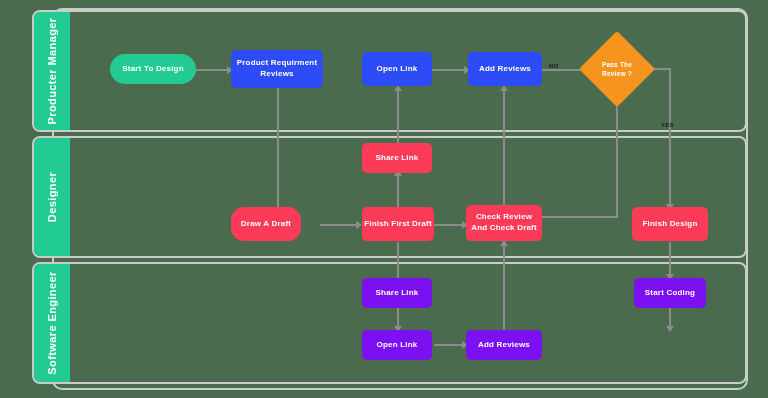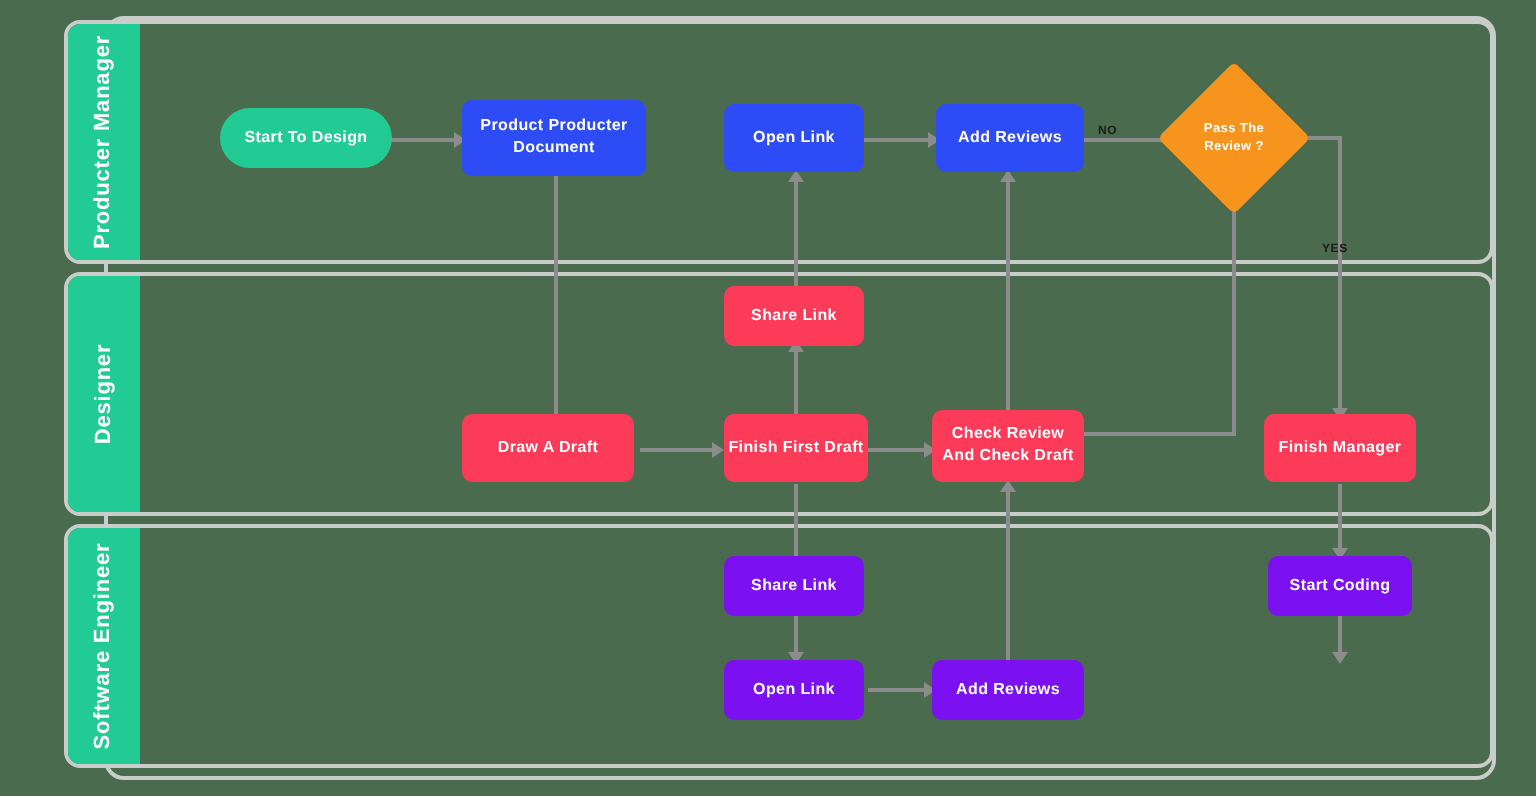--- a/index.html
+++ b/index.html
@@ -175,54 +175,54 @@
   <div class="arrow right" style="left:462px;top:341px;"></div>
 
   <div class="edge v" style="left:669px;top:308px;height:22px;"></div>
   <div class="arrow down" style="left:666px;top:326px;"></div>
 
   <div class="node pill green" style="left:110px;top:54px;width:86px;height:30px;">
     <span>Start To Design</span>
   </div>
 
   <div class="node blue" style="left:231px;top:50px;width:92px;height:38px;">
-    <span>Product Producter Document</span>
+    <span>Product Requirment Reviews</span>
   </div>
 
   <div class="node blue" style="left:362px;top:52px;width:70px;height:34px;">
     <span>Open Link</span>
   </div>
 
   <div class="node blue" style="left:468px;top:52px;width:74px;height:34px;">
     <span>Add Reviews</span>
   </div>
 
   <div class="node diamond" style="left:590px;top:42px;width:54px;height:54px;">
     <div class="diamond-shape"></div>
     <span class="diamond-label">Pass The Review ?</span>
   </div>
 
   <div class="node pink" style="left:362px;top:143px;width:70px;height:30px;">
     <span>Share Link</span>
   </div>
 
-  <div class="node pink" style="left:231px;top:207px;width:86px;height:34px;">
+  <div class="node pink" style="left:231px;top:207px;width:70px;height:34px;border-radius:13px;">
     <span>Draw A Draft</span>
   </div>
 
   <div class="node pink" style="left:362px;top:207px;width:72px;height:34px;">
     <span>Finish First Draft</span>
   </div>
 
   <div class="node pink" style="left:466px;top:205px;width:76px;height:36px;">
     <span>Check Review And Check Draft</span>
   </div>
 
   <div class="node pink" style="left:632px;top:207px;width:76px;height:34px;">
-    <span>Finish Manager</span>
+    <span>Finish Design</span>
   </div>
 
   <div class="node purple" style="left:362px;top:278px;width:70px;height:30px;">
     <span>Share Link</span>
   </div>
 
   <div class="node purple" style="left:362px;top:330px;width:70px;height:30px;">
     <span>Open Link</span>
   </div>
 

